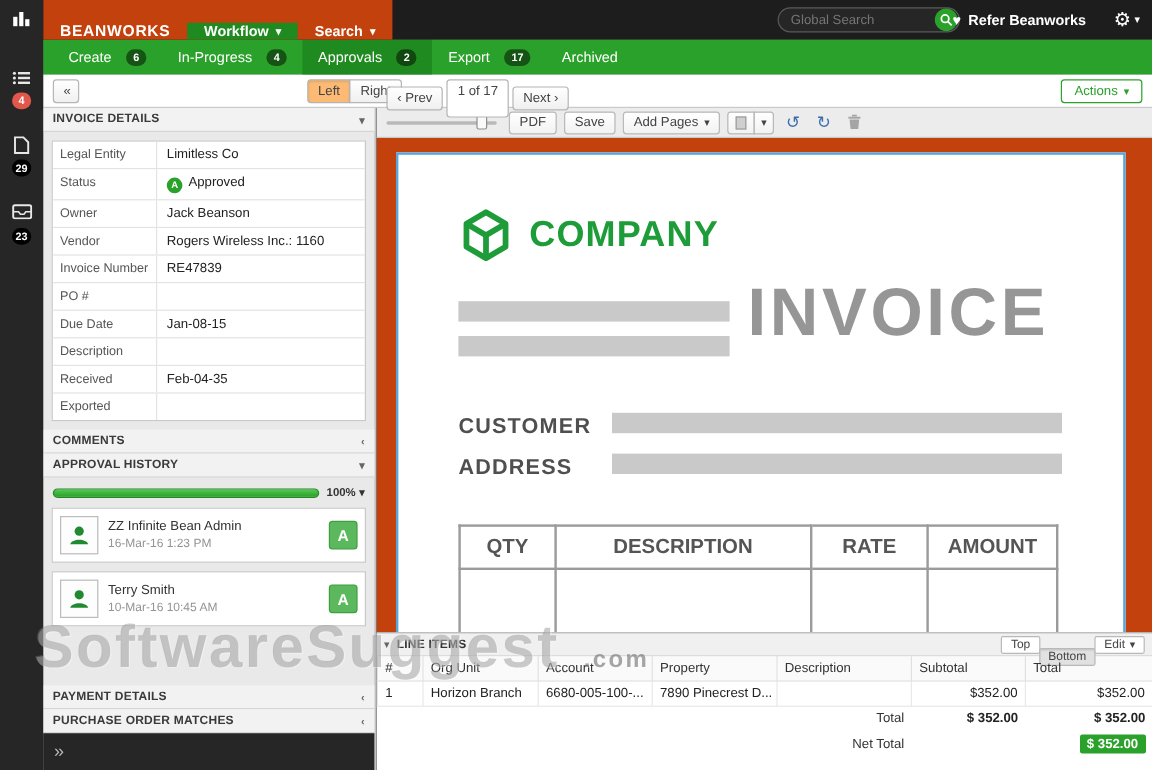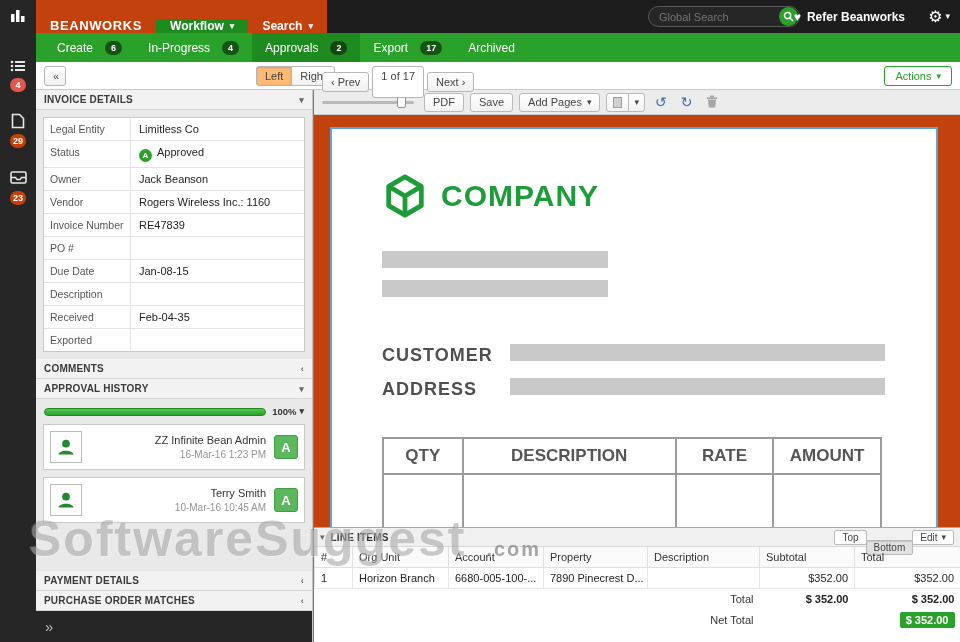--- a/index.html
+++ b/index.html
@@ -25,21 +25,21 @@
   .nav { position:absolute; left:36px; top:33px; width:924px; height:29px; background:#2aa12a; display:flex; align-items:stretch; padding-left:8px; z-index:4; }
   .nav-tab { display:flex; align-items:center; gap:12px; padding:0 13px; color:#fff; font-size:12px; cursor:pointer; }
   .nav-tab.active { background:#1f8a1f; }
   .tab-badge { background:rgba(0,0,0,.48); color:#fff; font-size:9px; font-weight:bold; padding:2px 6px; border-radius:8px; }
 
   
   .rail { position:absolute; left:0; top:0; width:36px; height:642px; background:#262626; z-index:6; }
   .rail-item { position:absolute; left:0; width:36px; text-align:center; cursor:pointer; }
   .rail-badge { display:inline-block; min-width:16px; padding:2px 3px; border-radius:9px; font-size:9px; font-weight:bold; color:#fff; }
   .badge-red { background:#e2574c; }
-  .badge-green { background:#c2410c; }
+  .badge-green { background:#000000; }
 
   
   .content-toolbar { position:absolute; left:36px; top:62px; width:924px; height:28px; background:#fff; border-bottom:1px solid #c9c9c9; z-index:3; }
   .btn { border:1px solid #b5b5b5; background:linear-gradient(#fff,#f0f0f0); border-radius:3px; font-size:11px; color:#444; padding:2px 8px; height:20px; }
   .btn.active { background:#fdba74; box-shadow:inset 0 1px 2px rgba(0,0,0,.15);margin-left:16px; }
   .collapse-btn { position:absolute; left:8px; top:4px; width:22px; }
   .lr-group { position:absolute; left:204px; top:4px; display:flex; }
   .lr-group .btn + .btn { margin-left:-1px; border-radius:0 3px 3px 0; }
   .lr-group .btn:first-child { border-radius:3px 0 0 3px; }
   .pager { position:absolute; left:286px; top:4px; display:flex; gap:3px; align-items:center; }
@@ -54,21 +54,21 @@
   .details-card { background:#fff; border:1px solid #c9c9c9; }
   .field-row { display:flex; border-bottom:1px solid #e3e3e3; }
   .field-row:last-child { border-bottom:none; }
   .field-label { flex:0 0 86px; padding:5px 6px; font-size:10.5px; color:#555; }
   .field-value { flex:1; padding:5px 8px; font-size:11px; color:#222; border-left:1px solid #e3e3e3; min-height:21px; white-space:nowrap; overflow:hidden; }
   .status-a { display:inline-flex; width:13px; height:13px; border-radius:50%; background:#2aa12a; color:#fff; font-size:8px; font-weight:bold; align-items:center; justify-content:center; margin-right:5px; vertical-align:-2px; }
   .approval-area { flex:1 1 auto; overflow:hidden; }
   .progress-row { display:flex; align-items:center; gap:6px; padding:7px 8px 4px; }
   .progress-track { flex:1; height:8px; border-radius:4px; background:linear-gradient(#55c755,#28a028); border:1px solid #1e8a1e; }
   .progress-label { font-size:9.5px; font-weight:bold; color:#333; display:flex; align-items:center; gap:3px; }
-  .approval-card { margin:3px 7px 7px; background:#fff; border:1px solid #c9c9c9; display:flex; align-items:center; padding:6px; gap:8px;text-align:right; }
+  .approval-card { margin:3px 7px 7px; background:#fff; border:1px solid #c9c9c9; display:flex; align-items:center; padding:6px; gap:8px; }
   .avatar-box { width:32px; height:32px; border:1px solid #bbb; background:#fdfdfd; display:flex; align-items:center; justify-content:center; }
   .approver-info { flex:1; }
   .approver-name { font-size:11px; color:#333; }
   .approver-date { font-size:10px; color:#949494; margin-top:3px; }
   .approval-status-badge { width:24px; height:24px; border-radius:3px; background:#5cb85c; border:1px solid #3f9e3f; color:#fff; font-weight:bold; font-size:13px; display:flex; align-items:center; justify-content:center; }
   .panel-footer { flex:0 0 31px; margin-top:auto; background:#262626; display:flex; align-items:center; padding:0 9px; }
   .expand-btn { background:none; border:none; color:#bbb; font-size:15px; padding:0; }
 
   
   .pdf-toolbar { position:absolute; left:314px; top:90px; width:646px; height:25px; background:#ececec; border-bottom:1px solid #c9c9c9; display:flex; align-items:center; gap:6px; padding:0 8px; z-index:2; }
@@ -377,20 +377,21 @@
     <div class="doc-page">
       <div class="logo-row">
         <svg width="46" height="46" viewBox="0 0 48 48">
             <path d="M24 4 L41 14 L41 34 L24 44 L7 34 L7 14 Z" fill="none" stroke="#1e9c3a" stroke-width="5" stroke-linejoin="round"></path>
             <path d="M24 44 L24 24 L7 14 M24 24 L41 14" fill="none" stroke="#1e9c3a" stroke-width="5" stroke-linejoin="round"></path>
           </svg>
         <span class="company-name">COMPANY</span>
       </div>
       <div class="gbar" style="left:50px; top:122px; width:226px;"></div>
       <div class="gbar" style="left:50px; top:151px; width:226px;"></div>
+      <div class="invoice-word">INVOICE</div>
       <div class="doc-label" style="top:216px;">CUSTOMER</div>
       <div class="gbar" style="left:178px; top:215px; width:375px;"></div>
       <div class="doc-label" style="top:250px;">ADDRESS</div>
       <div class="gbar" style="left:178px; top:249px; width:375px;"></div>
       <table class="doc-table">
         <colgroup>
             <col style="width:80px">
             <col style="width:214px">
             <col style="width:98px">
             <col style="width:108px">

